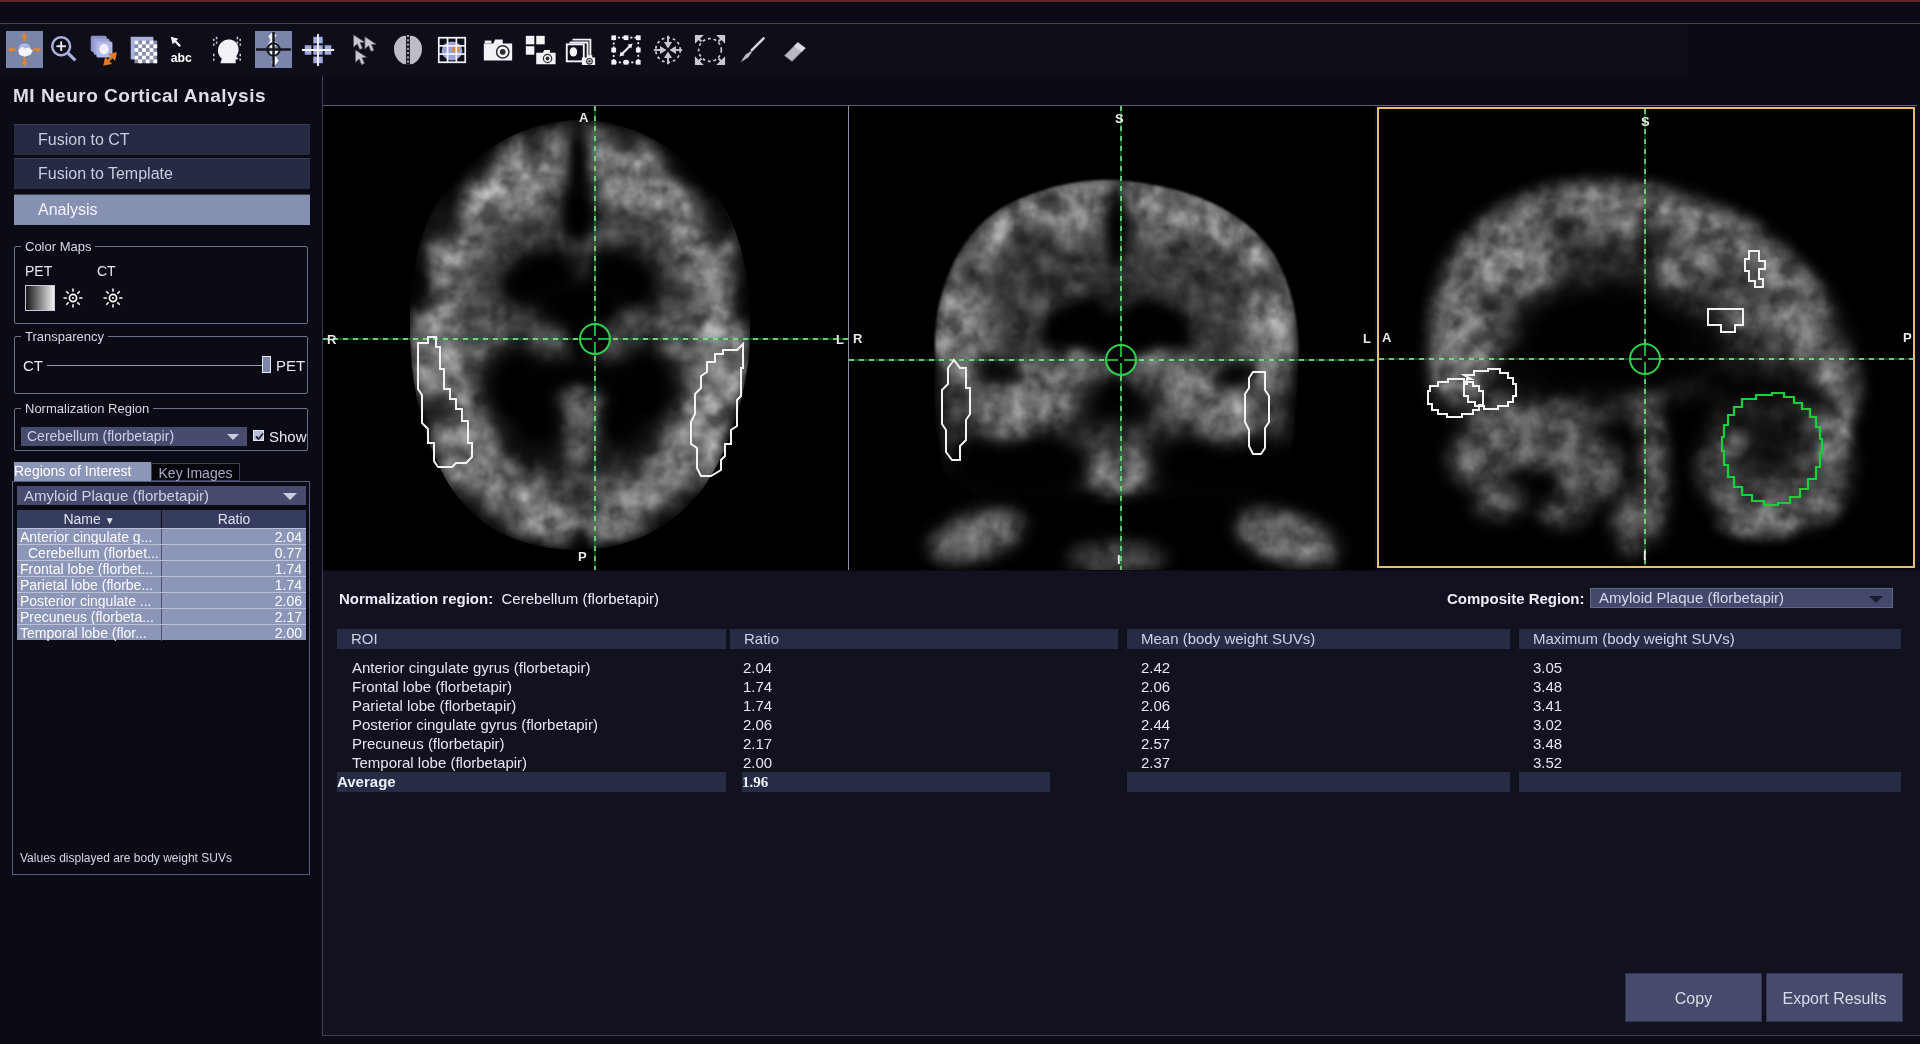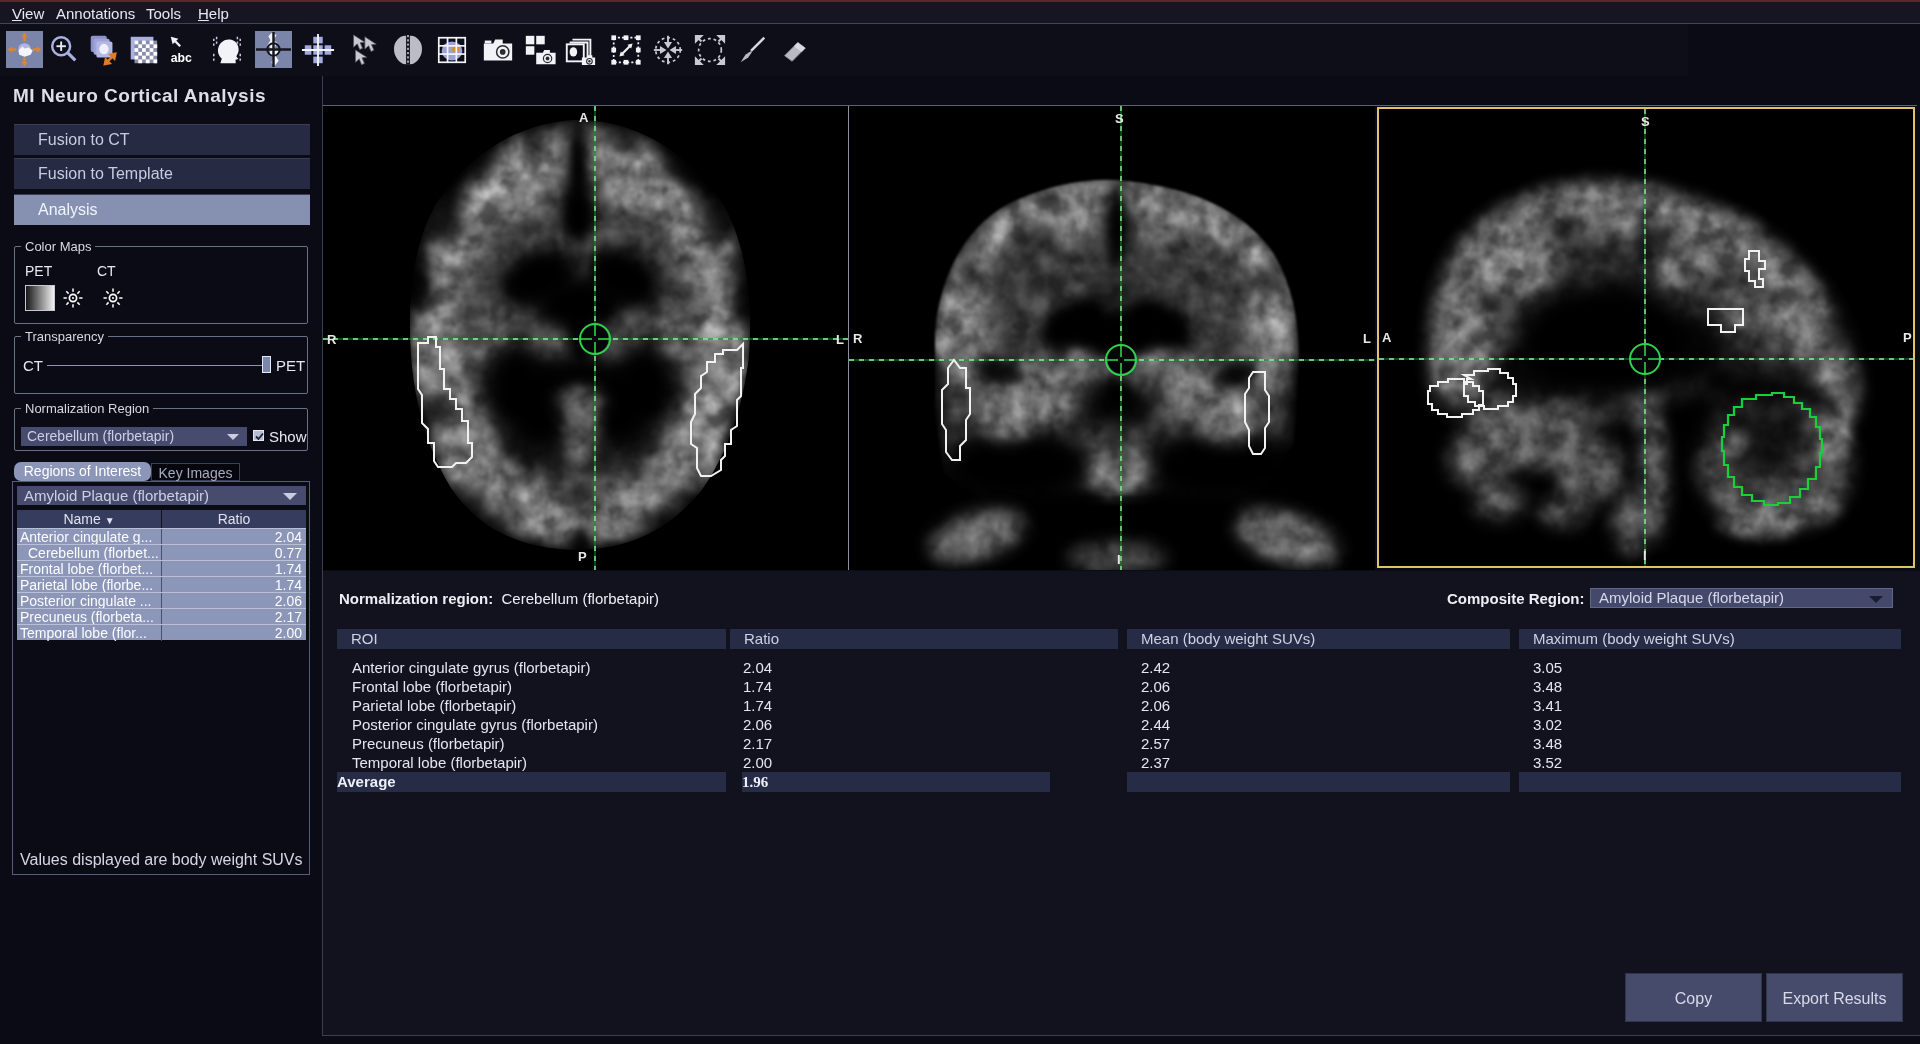--- a/index.html
+++ b/index.html
@@ -26,26 +26,20 @@
 #bottominfo { left:323px; top:571px; width:1597px; height:464px; background:#12121e; }
 .hcell { position:absolute; top:629px; height:20px; background:#262b46; color:#ced2e2; font-size:15px; line-height:20px; padding-left:14px; }
 .acell { position:absolute; top:772px; height:20px; background:#262b46; color:#eef0f8; font-size:15px; line-height:20px; font-weight:bold; }
 .drow { position:absolute; height:19px; color:#e4e6f0; font-size:15px; line-height:19px; }
 .btn { position:absolute; top:973px; height:49px; background:#464b6b; color:#d8daea; font-size:16px; text-align:center; line-height:49px; border:1px solid #30344e; }
 </style>
 </head>
 <body>
 <div id="app">
   <div id="topline" class="abs"></div>
-  <div id="menubar" class="abs">
-    <span style="left:12px"><u>V</u>iew</span>
-    <span style="left:56px">Annotations</span>
-    <span style="left:146px">Tools</span>
-    <span style="left:198px"><u>H</u>elp</span>
-  </div>
   <div id="menusep" class="abs"></div>
   <div id="toolbar" class="abs">
   <div class="tbi sel abs" style="left:6px;"><svg width="37" height="37" viewBox="0 0 36 36">
     <g fill="#e0862e">
             <path d="M18 1.5 l3 4.5 -6 0 z"></path>
             <path d="M18 34.5 l3 -4.5 -6 0 z"></path>
             <path d="M1.5 18 l4.5 -3 0 6 z"></path>
             <path d="M34.5 18 l-4.5 -3 0 6 z"></path>
             <rect x="16.8" y="6" width="2.4" height="4"></rect>
             <rect x="16.8" y="26" width="2.4" height="4"></rect>
@@ -288,21 +282,21 @@
     <div class="abs grplbl" style="left:21px;top:325px;">Normalization Region</div>
     <div class="abs" style="left:21px;top:351px;width:226px;height:19px;background:#474b6e;color:#ccd0e4;font-size:14px;line-height:19px;padding-left:6px;">Cerebellum (florbetapir)
       <span class="abs" style="right:8px;top:7px;width:0;height:0;border-left:6px solid transparent;border-right:6px solid transparent;border-top:6px solid #c9cde0;"></span>
     </div>
     <div class="abs" style="left:253px;top:354px;width:11px;height:11px;background:#b6bdd4;border:1px solid #e6e9f2;"></div>
     <svg class="abs" style="left:254px;top:355px;" width="11" height="11" viewBox="0 0 11 11">
         <path d="M2 5.5 L4.5 8 L9 2.5" fill="none" stroke="#1e2238" stroke-width="1.8"></path>
       </svg>
     <div class="abs" style="left:269px;top:352px;font-size:15px;color:#e6e8f2;">Show</div>
 
-    <div class="abs" style="left:14px;top:386px;width:137px;height:19px;background:#8c96b8;color:#fff;font-size:14px;text-align:center;line-height:19px;border-radius:7px;">Regions of Interest</div>
+    <div class="abs" style="left:14px;top:386px;width:137px;height:19px;background:#8c96b8;color:#fff;font-size:14px;text-align:left;line-height:19px;">Regions of Interest</div>
     <div class="abs" style="left:151px;top:387px;width:89px;height:18px;background:#06060c;color:#a7abc2;font-size:14px;text-align:center;line-height:18px;border:1px solid #3c4058;">Key Images</div>
 
     <div class="abs" style="left:12px;top:405px;width:298px;height:394px;border:1px solid #565c7e;"></div>
 
     <div class="abs" style="left:17px;top:410px;width:289px;height:19px;background:#474b6e;color:#ccd0e4;font-size:15px;line-height:19px;padding-left:7px;">Amyloid Plaque (florbetapir)
       <span class="abs" style="right:9px;top:7px;width:0;height:0;border-left:7px solid transparent;border-right:7px solid transparent;border-top:7px solid #c9cde0;"></span>
     </div>
 
     <div id="roitable" class="abs" style="left:17px;top:434px;width:289px;">
         <div style="position:relative;width:289px;height:18px;background:#363c5e;color:#dfe2ee;font-size:14px;line-height:18px;text-align:center;">
@@ -339,21 +333,21 @@
           <span style="position:absolute;left:3px;">Precuneus (florbeta...</span>
           <span style="position:absolute;right:4px;">2.17</span>
           <span style="position:absolute;left:144px;top:0;width:1px;height:16px;background:#4a4f6d;"></span>
         </div>
         <div style="position:relative;width:289px;height:16px;background:#8c96b8;color:#fdfdff;font-size:14px;line-height:16px;border-top:1px solid #b9c0d6;">
           <span style="position:absolute;left:3px;">Temporal lobe (flor...</span>
           <span style="position:absolute;right:4px;">2.00</span>
           <span style="position:absolute;left:144px;top:0;width:1px;height:16px;background:#4a4f6d;"></span>
         </div>
       </div>
-    <div class="abs" style="left:20px;top:775px;font-size:16px;color:#d3d6e4;">Values displayed are body weight SUVs</div>
+    <div class="abs" style="left:20px;top:775px;font-size:12px;color:#d3d6e4;">Values displayed are body weight SUVs</div>
   </div>
 
   <div class="abs" style="left:322px;top:76px;width:1px;height:959px;background:#3c3c52;"></div>
 
   <div class="abs" style="left:323px;top:105px;width:1594px;height:1px;background:#5e5e76;"></div>
   <div class="abs vp" style="left:323px;top:106px;width:525px;height:464px;">
 <svg width="525" height="464" viewBox="0 0 525 464">
 <defs>
 <filter id="t1" x="-20%" y="-20%" width="140%" height="140%">
   <feTurbulence type="fractalNoise" baseFrequency="0.05" numOctaves="4" seed="11" result="n"></feTurbulence>

